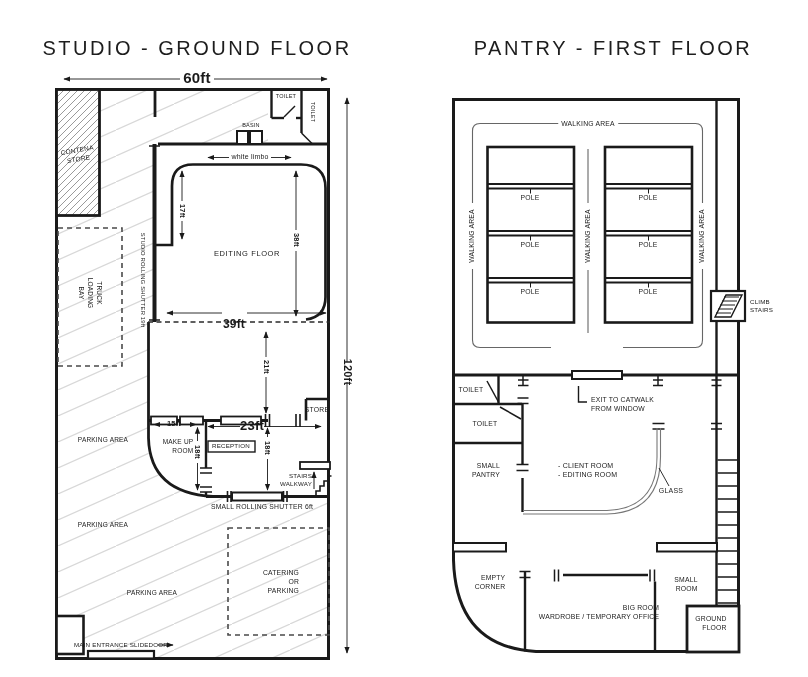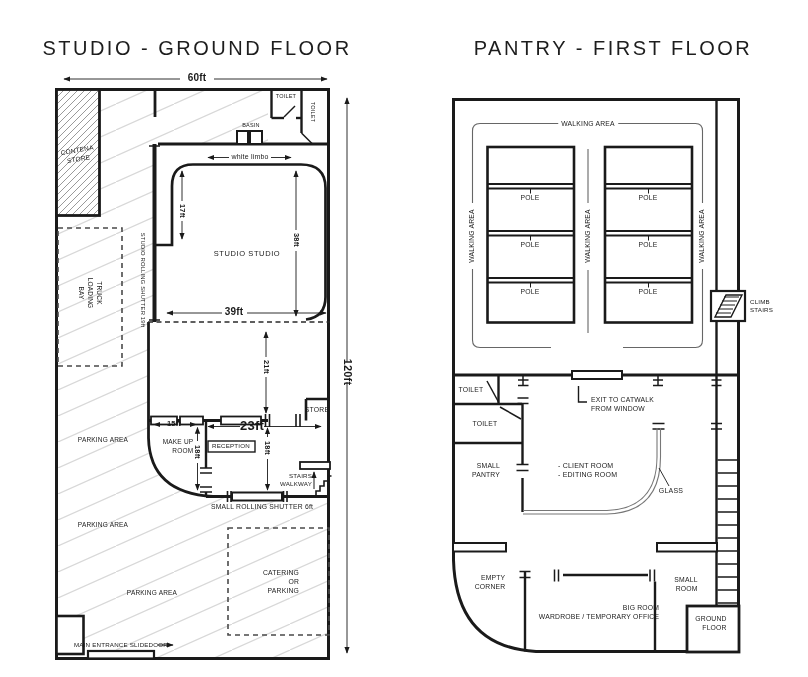--- a/index.html
+++ b/index.html
@@ -221,36 +221,36 @@
       <path d="M525,572 V651.5"></path>
       <path d="M563,575 H648"></path>
       <path d="M655,581.5 V651.5"></path>
     </g>
     <rect x="687" y="606" width="52" height="46" fill="#ffffff" stroke="#1a1a1a" stroke-width="2.8"></rect>
   </g>
 </svg>
 
 <div>
   <div class="plan-label title c" style="left:197px;top:48px">STUDIO - GROUND FLOOR</div>
-  <div class="plan-label c bold" style="left:197px;top:78px;font-size:10px">60ft</div>
+  <div class="plan-label c bold" style="left:197px;top:78px;font-size:15px">60ft</div>
   <div class="plan-label r90 bold" style="left:348px;top:372px;font-size:11px">120ft</div>
   <div class="plan-label c" style="left:286px;top:97px;font-size:5.5px">TOILET</div>
   <div class="plan-label r90" style="left:312px;top:112px;font-size:5.5px">TOILET</div>
   <div class="plan-label c" style="left:251px;top:126px;font-size:5.5px">BASIN</div>
   <div class="plan-label rtilt" style="left:78px;top:155px;font-size:6.5px">CONTENA
 STORE</div>
   <div class="plan-label r90" style="left:90px;top:293px;font-size:6.5px">TRUCK
 LOADING
 BAY</div>
   <div class="plan-label r90" style="left:142px;top:280px;font-size:5.8px;white-space:nowrap">STUDIO ROLLING SHUTTER 19ft</div>
   <div class="plan-label c" style="left:250px;top:157px;font-size:7px">white limbo</div>
   <div class="plan-label r90 bold" style="left:182px;top:211px;font-size:7.5px">17ft</div>
   <div class="plan-label r90 bold" style="left:296px;top:240px;font-size:7.5px">38ft</div>
-  <div class="plan-label c" style="left:247px;top:254px;font-size:7.5px;letter-spacing:.6px">STUDIO STUDIO</div>
-  <div class="plan-label c bold" style="left:234px;top:312px;font-size:10px">39ft</div>
+  <div class="plan-label c" style="left:247px;top:254px;font-size:7.5px;letter-spacing:.6px">EDITING FLOOR</div>
+  <div class="plan-label c bold" style="left:234px;top:324px;font-size:12px">39ft</div>
   <div class="plan-label r90 bold" style="left:266px;top:367px;font-size:7.5px">21ft</div>
   <div class="plan-label c" style="left:317px;top:410px;font-size:6.8px">STORE</div>
   <div class="plan-label c bold" style="left:174px;top:424px;font-size:7.5px">15ft</div>
   <div class="plan-label c bold" style="left:252px;top:426px;font-size:13px">23ft</div>
   <div class="plan-label c" style="left:178px;top:447px;font-size:6.5px">MAKE UP
 ROOM</div>
   <div class="plan-label c" style="left:231px;top:446px;font-size:6.2px">RECEPTION</div>
   <div class="plan-label r90 bold" style="left:197px;top:452px;font-size:7.5px">18ft</div>
   <div class="plan-label r90 bold" style="left:267px;top:448px;font-size:7.5px">18ft</div>
   <div class="plan-label c" style="left:296px;top:480px;font-size:6.2px">STAIRS

